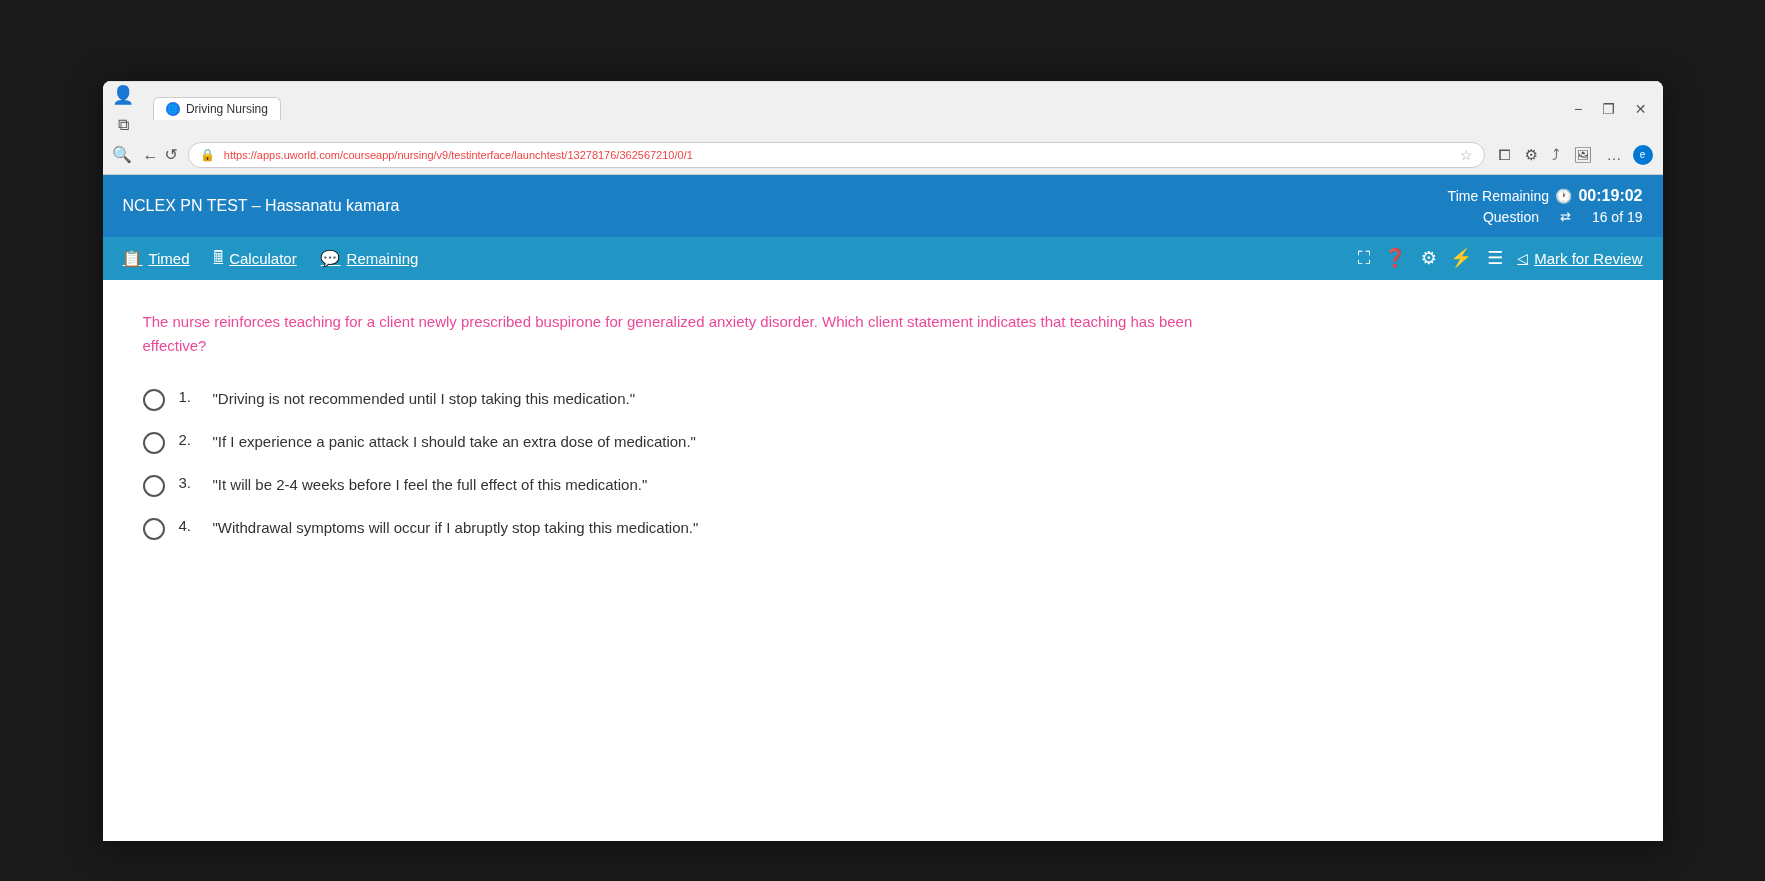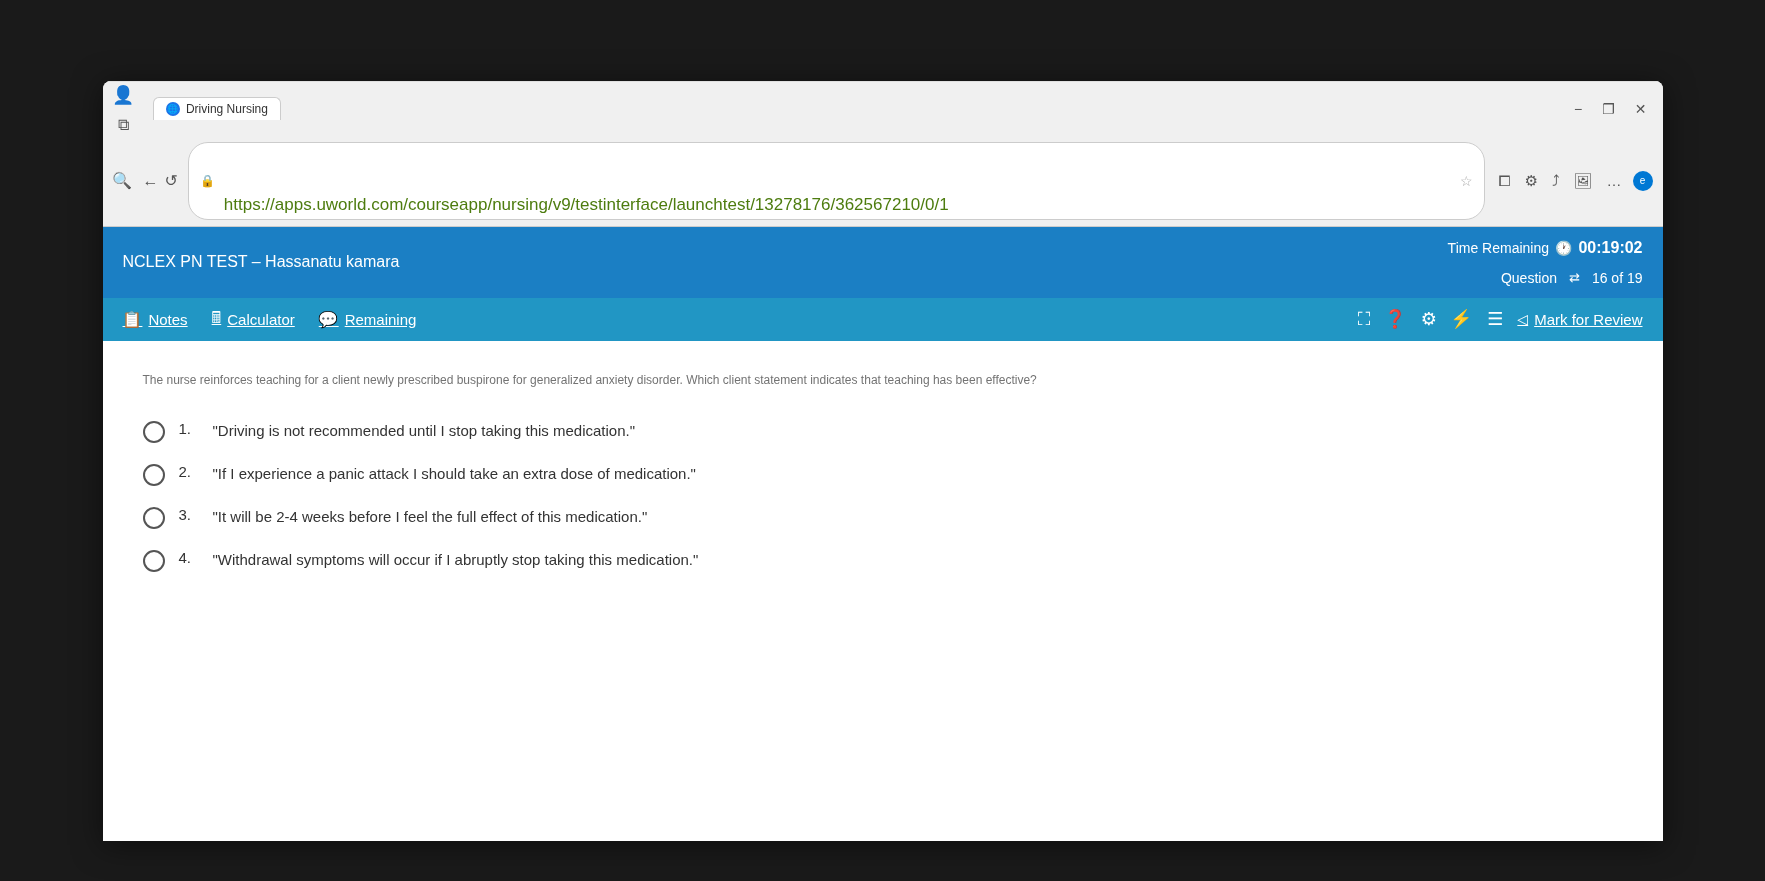--- a/index.html
+++ b/index.html
@@ -66,23 +66,22 @@
       color: #333;
     }
 
     .address-bar .lock-icon {
       color: #555;
       font-size: 12px;
     }
 
     .address-bar .url-text {
       flex: 1;
-      color: #4d7c0f;
-      font-size: 17px;
-      margin-top: 48px;
+      color: #ef4444;
+      font-size: 11px;
     }
 
     .browser-actions {
       display: flex;
       align-items: center;
       gap: 8px;
       color: #555;
       font-size: 16px;
     }
 
@@ -236,22 +235,22 @@
 
     
     .question-area {
       background: #fff;
       flex: 1;
       padding: 30px 40px;
       overflow-y: auto;
     }
 
     .question-text {
-      font-size: 12px;
-      color: #737373;
+      font-size: 15px;
+      color: #ec4899;
       line-height: 1.6;
       margin-bottom: 30px;
       max-width: 1100px;
     }
 
     .answer-options {
       display: flex;
       flex-direction: column;
       gap: 20px;
       max-width: 1100px;
@@ -342,33 +341,33 @@
   <div class="app-header">
     <div class="app-header-left">
       <span class="test-name">NCLEX PN TEST – Hassanatu kamara</span>
     </div>
     <div class="app-header-right">
       <div style="display:flex;align-items:center;gap:6px;justify-content:flex-end;">
         <span>Time Remaining</span>
         <span style="font-size:14px;">🕐</span>
         <span class="time">00:19:02</span>
       </div>
-      <div style="display:flex;align-items:flex-start;gap:12px;justify-content:flex-end;margin-top:13px;">
+      <div style="display:flex;align-items:flex-start;gap:21px;justify-content:flex-end;margin-top:4px;">
         <span>Question</span>
         <span style="font-size:13px;">⇄</span>
         <span>16 of 19</span>
       </div>
     </div>
   </div>
 
   <div class="toolbar">
     <div class="toolbar-left">
       <button class="toolbar-btn">
         <span style="font-size:16px;">📋</span>
-        <span>Notes</span>
+        <span>Timed</span>
       </button>
       <button class="toolbar-btn">
         <span style="font-size:16px;">🖩</span>
         <span>Calculator</span>
       </button>
       <button class="toolbar-btn">
         <span style="font-size:16px;">💬</span>
         <span>Remaining</span>
       </button>
     </div>

